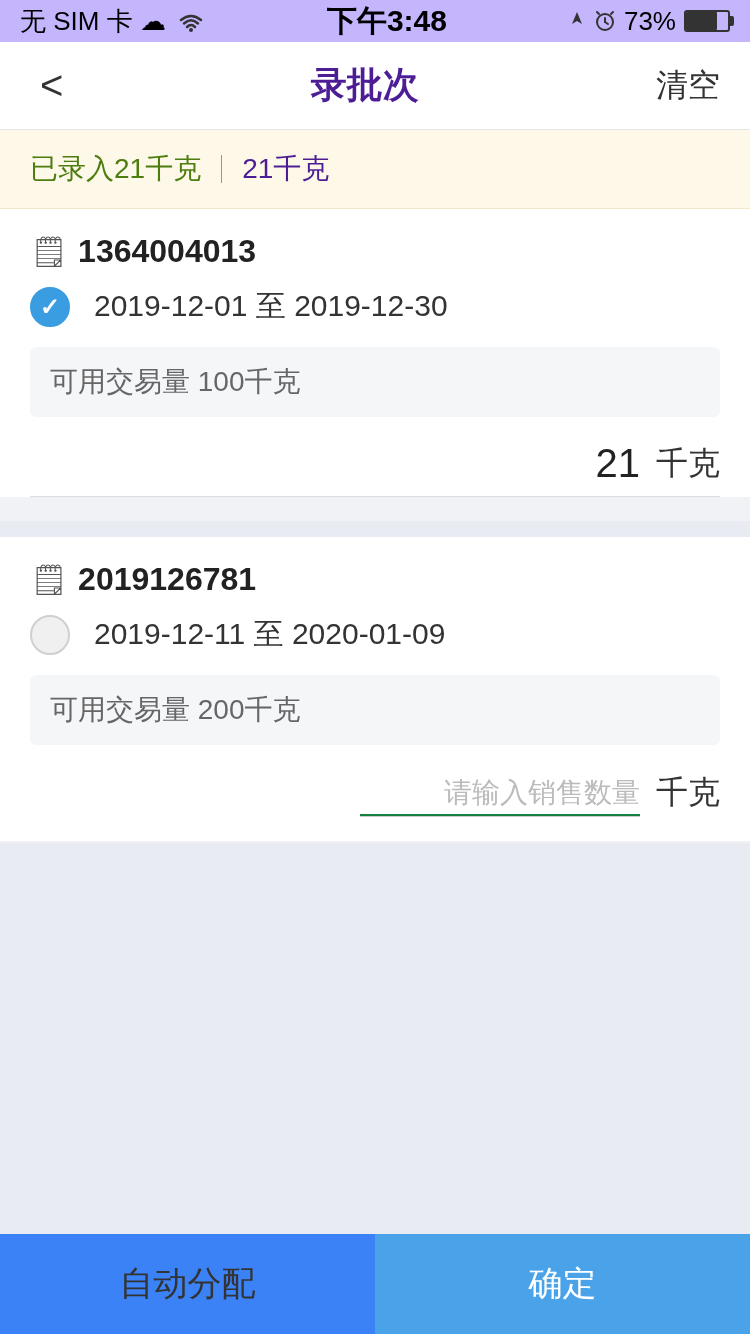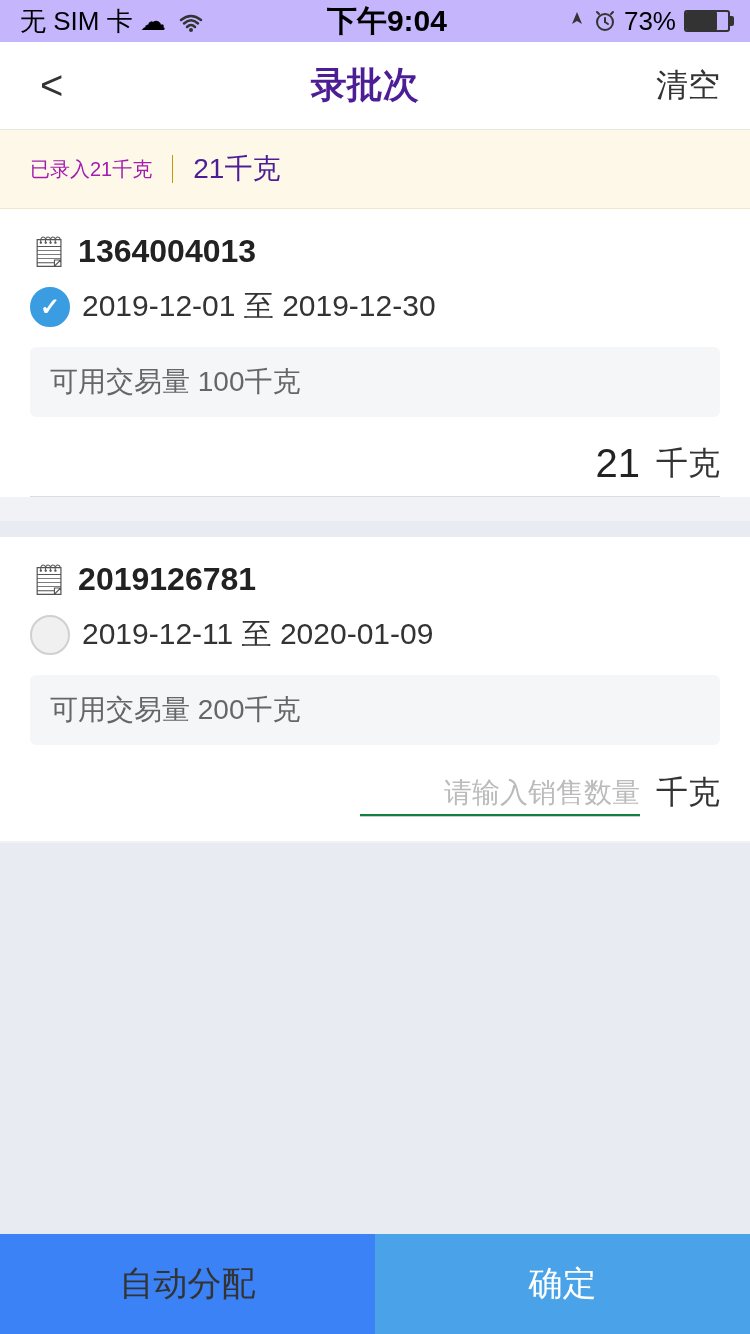--- a/index.html
+++ b/index.html
@@ -95,22 +95,22 @@
     
     .info-banner {
       background: #fdf8e7;
       padding: 20px 30px;
       display: flex;
       align-items: center;
       gap: 20px;
       border-bottom: 1px solid #f0e8c8;
     }
     .info-label {
-      font-size: 20px;
-      color: #a21caf;
+      font-size: 28px;
+      color: #4d7c0f;
     }
     .info-divider {
       width: 1px;
       height: 28px;
       background: #c8960a;
     }
     .info-value {
       font-size: 28px;
       color: #4c1d95;
       text-align: center;
@@ -135,21 +135,21 @@
       color: #555;
     }
     .batch-id {
       font-size: 32px;
       font-weight: 600;
       color: #222;
     }
     .batch-date-row {
       display: flex;
       align-items: center;
-      gap: 12px;
+      gap: 24px;
       margin-bottom: 20px;
     }
     .radio-circle {
       width: 40px;
       height: 40px;
       border-radius: 50%;
       border: 2px solid #d0d0d0;
       background: #f0f0f0;
       flex-shrink: 0;
       display: flex;
@@ -242,21 +242,21 @@
   <div class="status-left">
     <span>无 SIM 卡 ☁</span>
     <svg width="30" height="22">
       <path d="M15 18 Q15 18 15 18" fill="#333"></path>
       <path d="M5 10 Q15 2 25 10" fill="none" stroke="#333" stroke-width="2.5" stroke-linecap="round"></path>
       <path d="M8 13.5 Q15 7 22 13.5" fill="none" stroke="#333" stroke-width="2.5" stroke-linecap="round"></path>
       <path d="M11 17 Q15 13 19 17" fill="none" stroke="#333" stroke-width="2.5" stroke-linecap="round"></path>
       <circle cx="15" cy="20" r="2" fill="#333"></circle>
     </svg>
   </div>
-  <div class="status-center">下午9:04</div>
+  <div class="status-center">下午3:48</div>
   <div class="status-right">
     <svg width="18" height="22">
       <path d="M9 2 L14 14 L9 11 L4 14 Z" fill="#333"></path>
     </svg>
     <svg width="22" height="22">
       <circle cx="11" cy="12" r="8" fill="none" stroke="#333" stroke-width="2"></circle>
       <line x1="11" y1="8" x2="11" y2="12" stroke="#333" stroke-width="2" stroke-linecap="round"></line>
       <line x1="11" y1="12" x2="14" y2="14" stroke="#333" stroke-width="2" stroke-linecap="round"></line>
       <line x1="5" y1="4" x2="3" y2="2" stroke="#333" stroke-width="2" stroke-linecap="round"></line>
       <line x1="17" y1="4" x2="19" y2="2" stroke="#333" stroke-width="2" stroke-linecap="round"></line>

